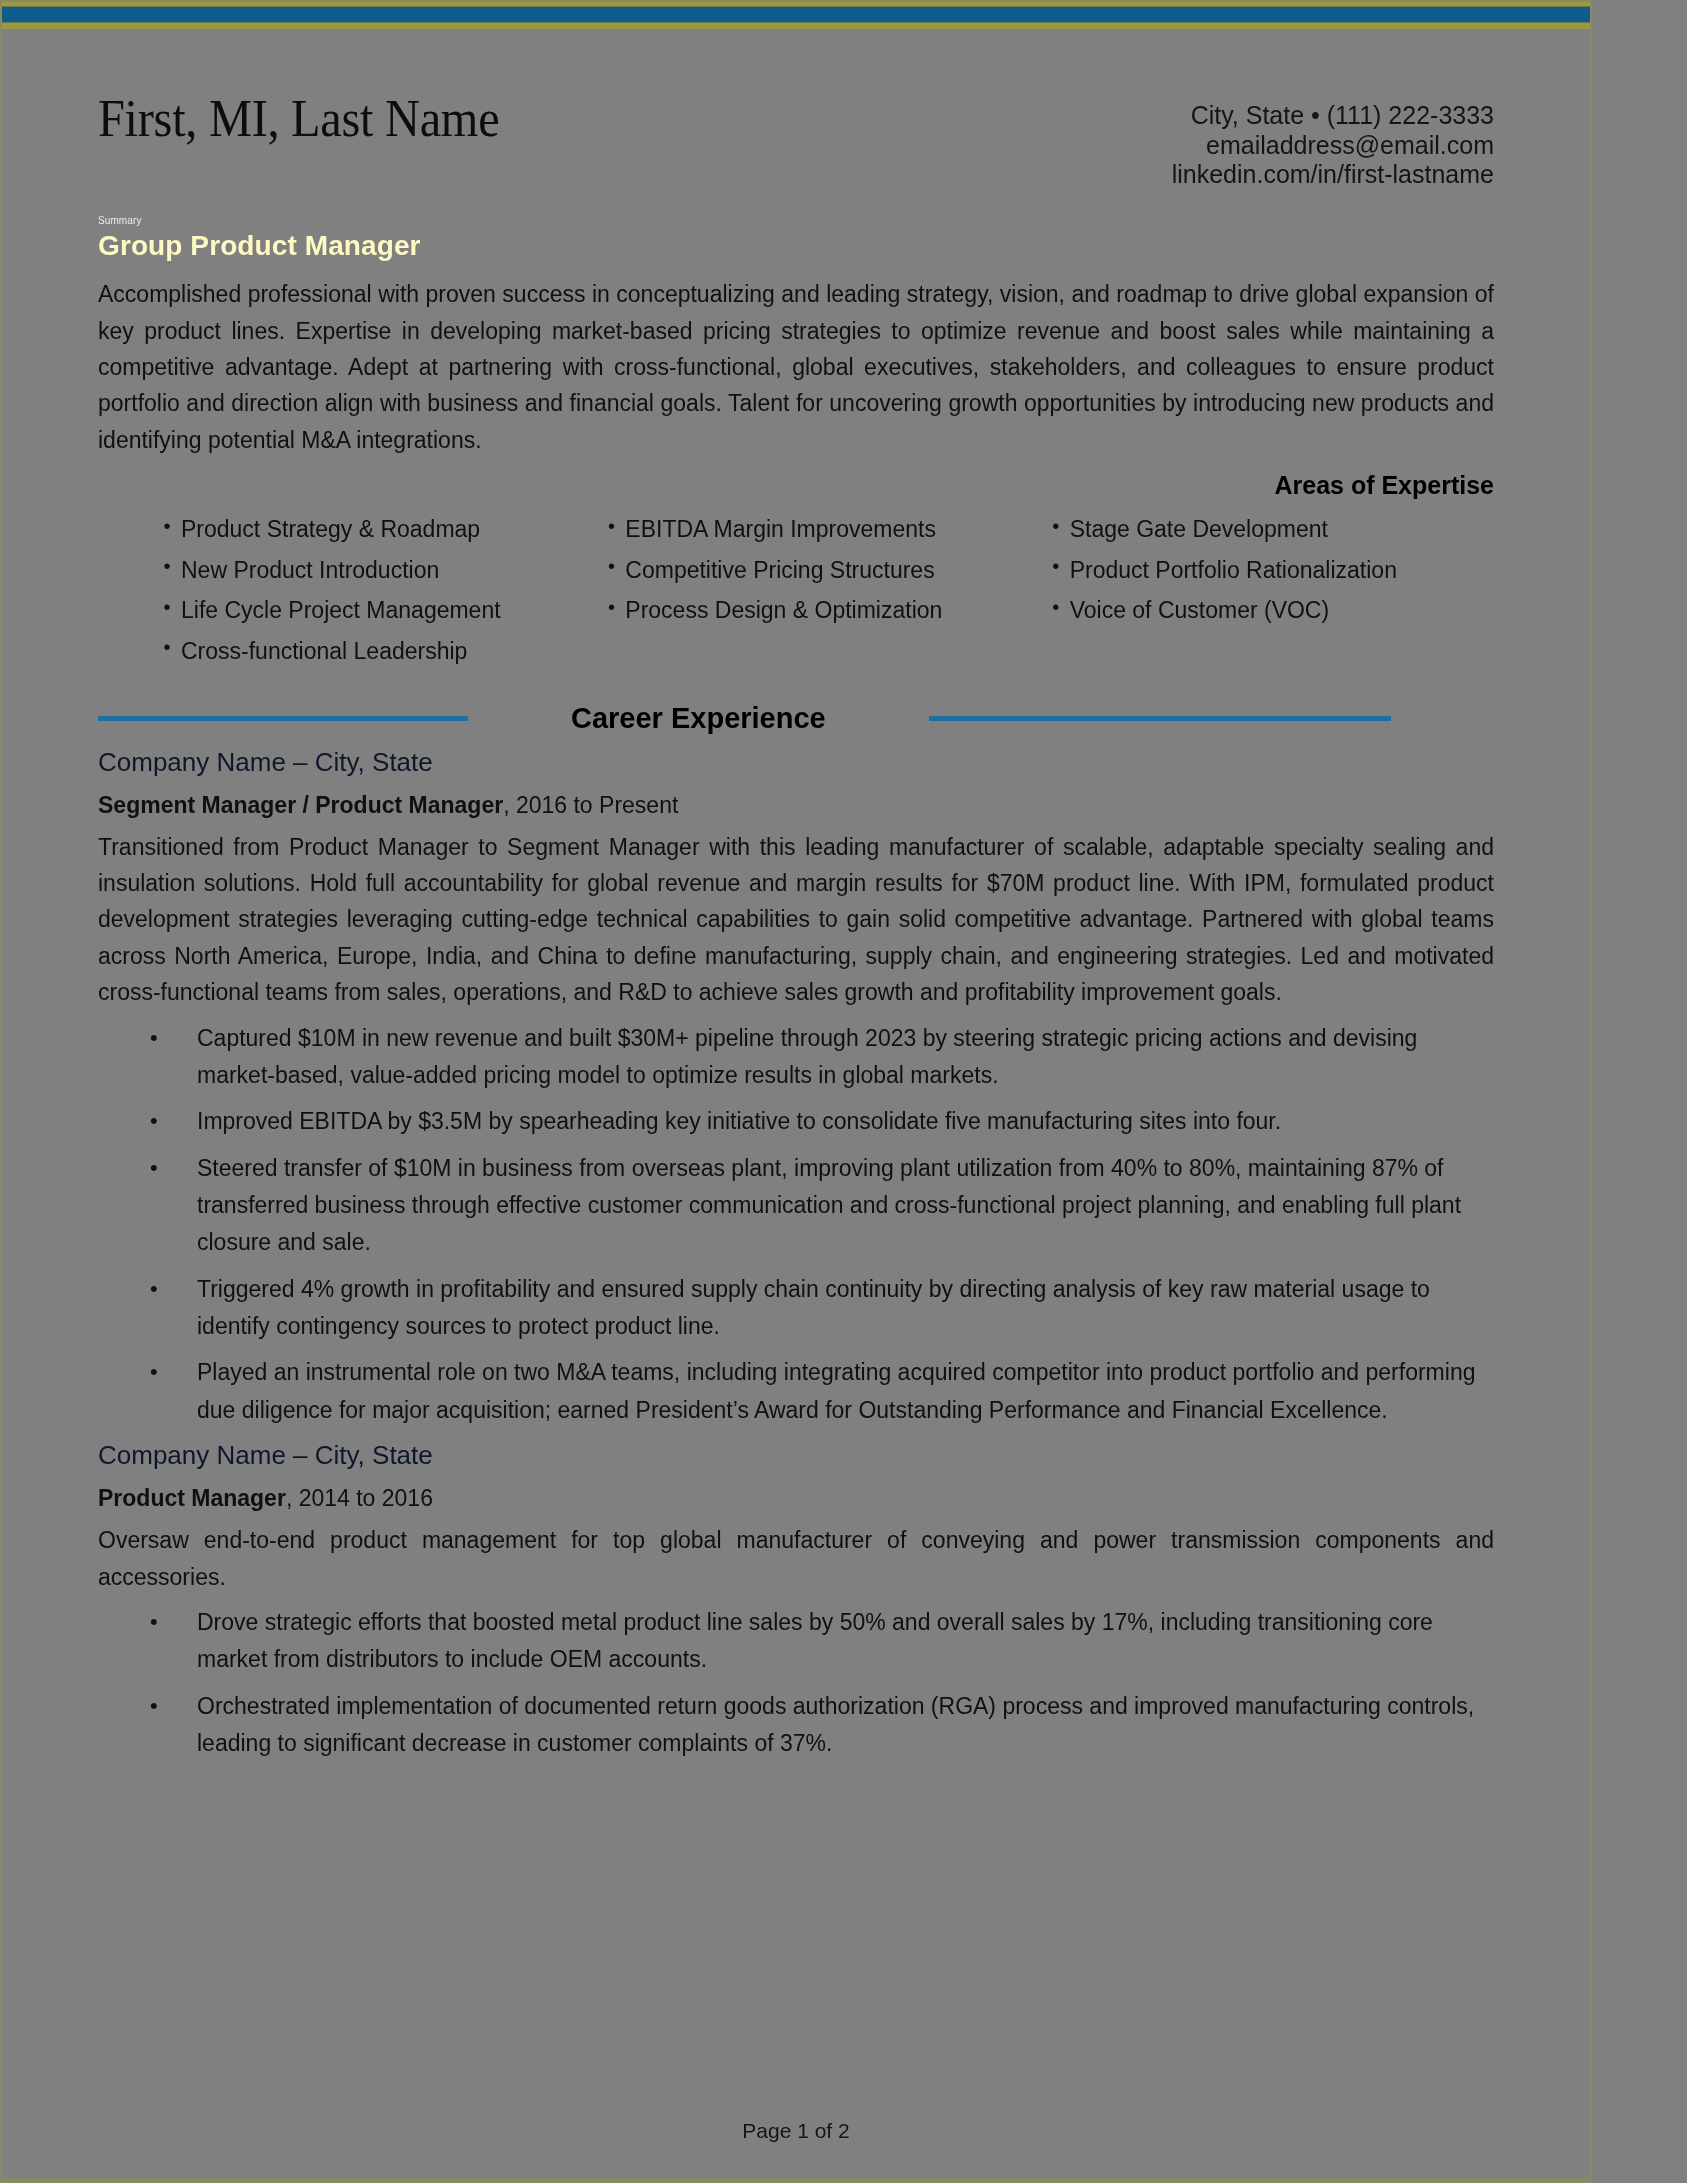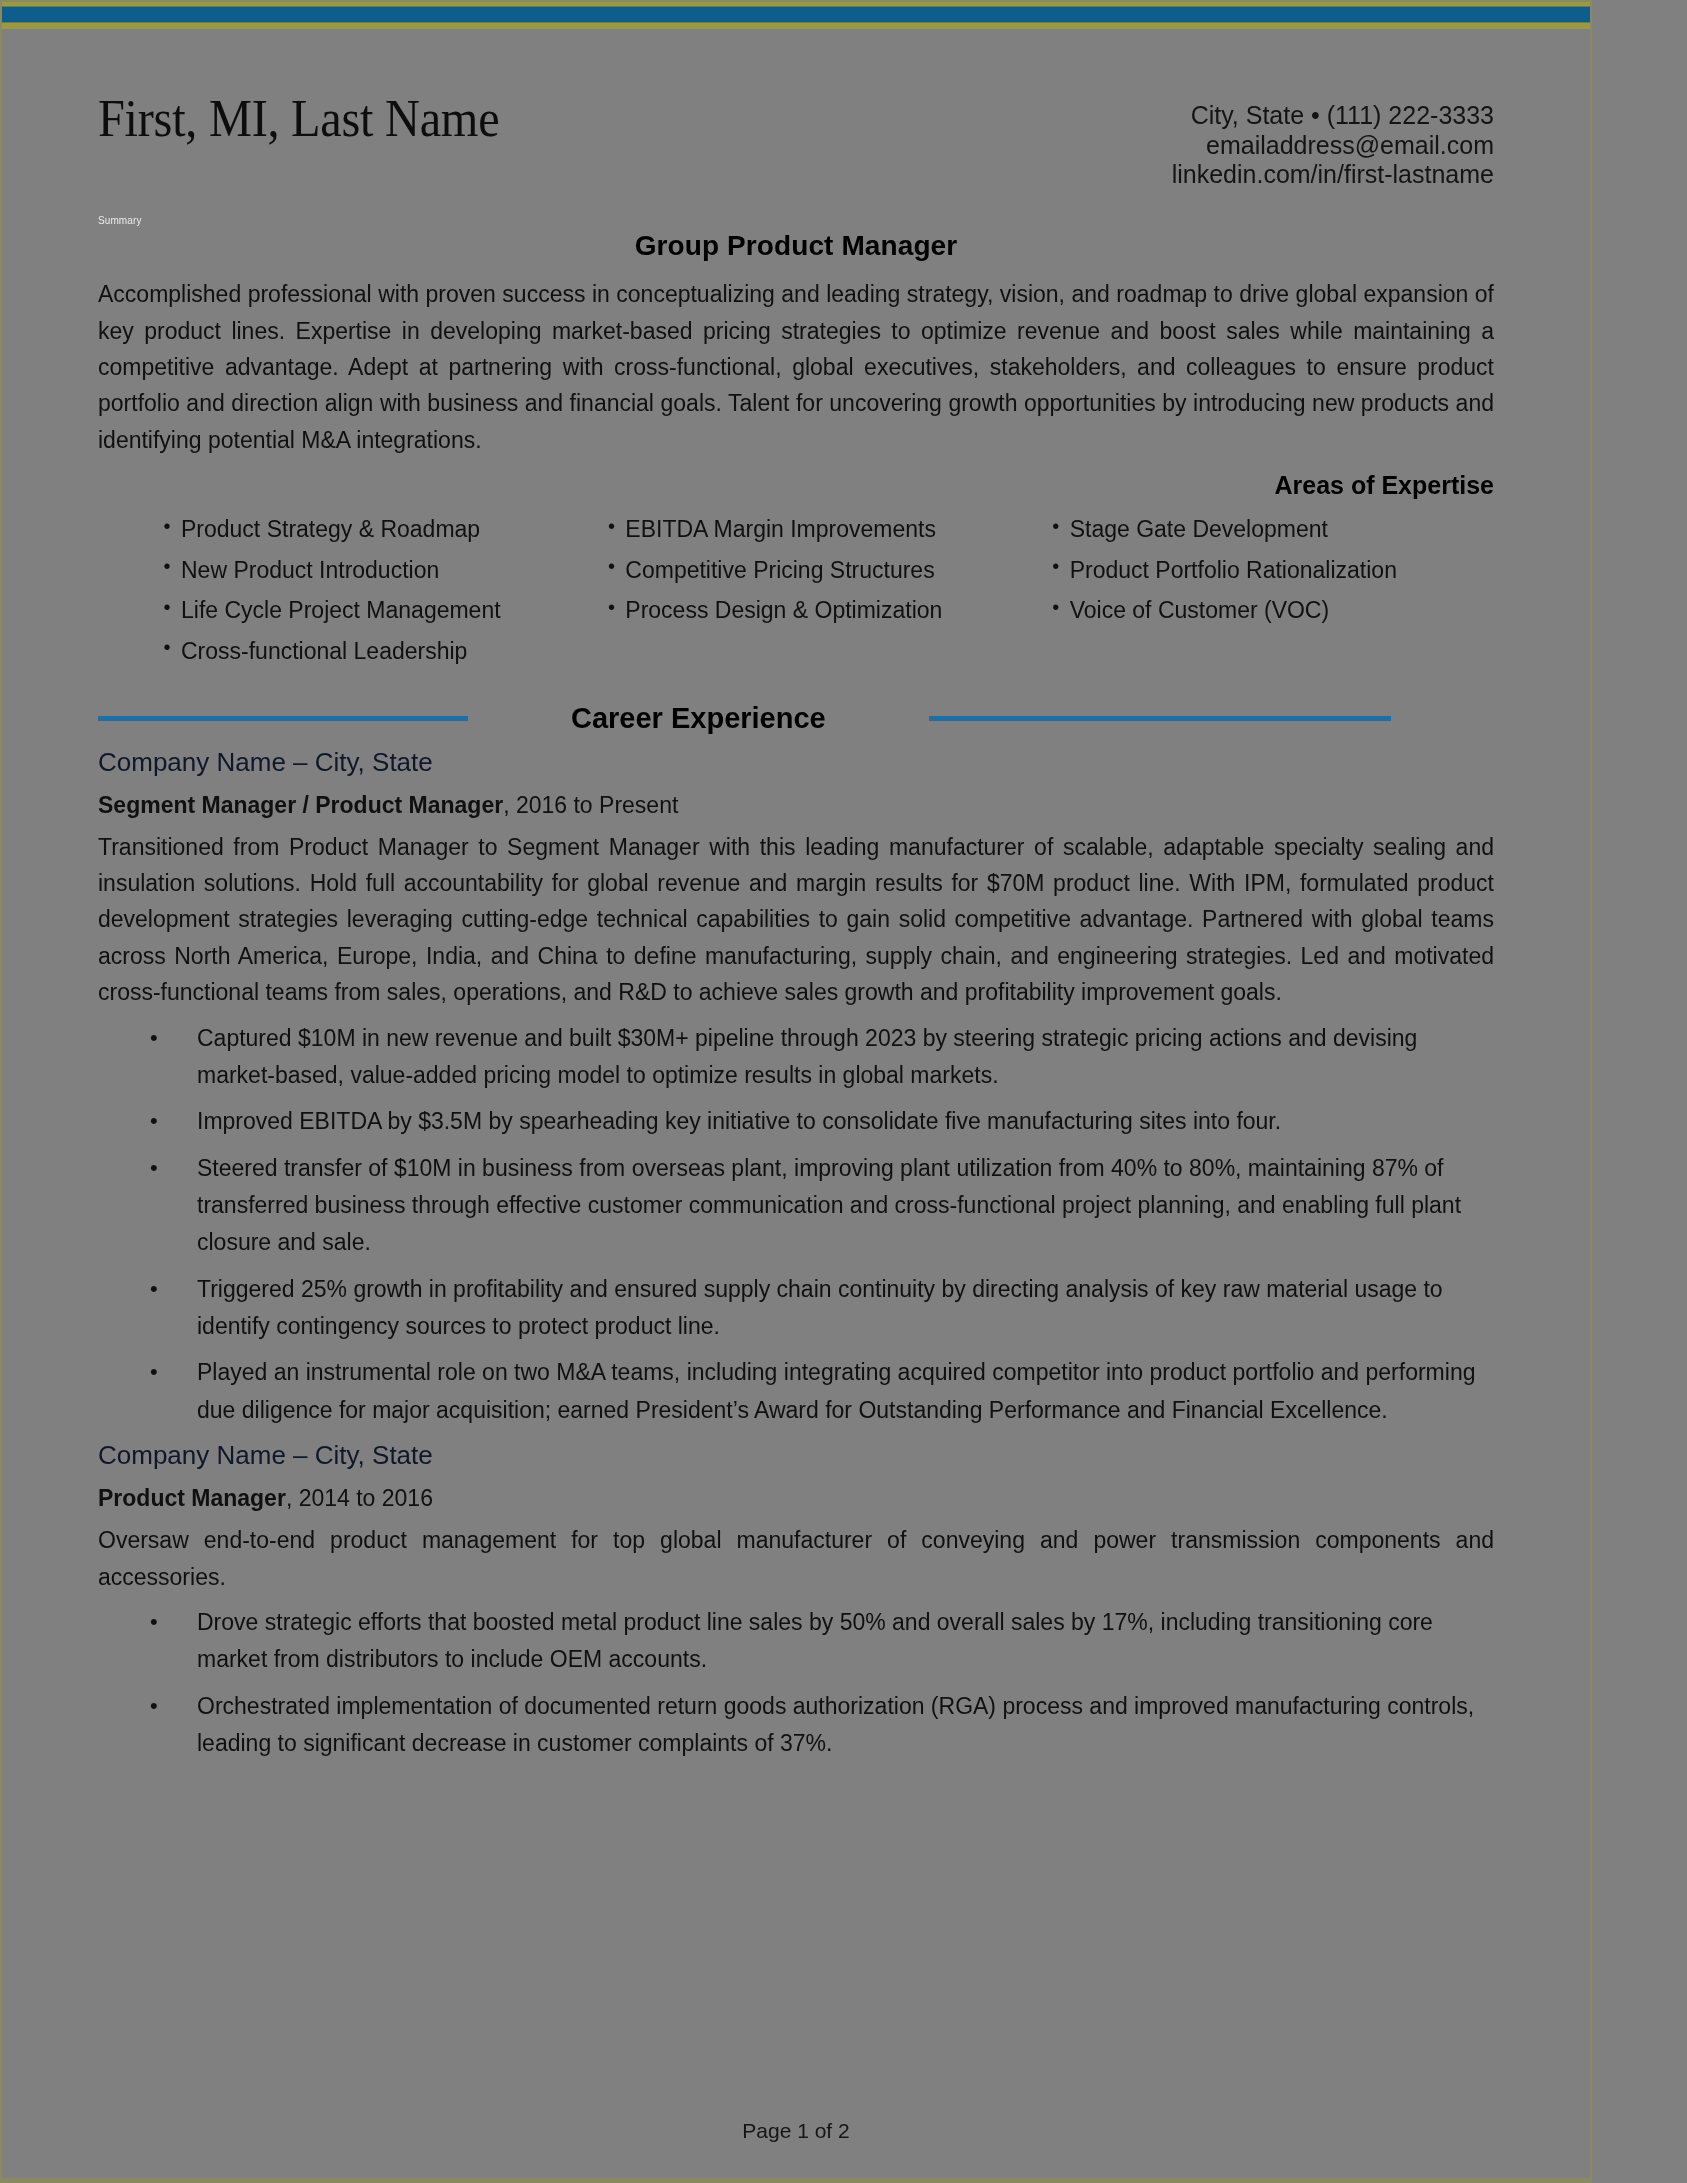--- a/index.html
+++ b/index.html
@@ -94,24 +94,23 @@
   .summary-tag {
     margin-top: 26.4px;
     font-size: 10px;
     color: #ebebeb;
     line-height: 1;
     letter-spacing: 0.1px;
   }
 
   
   .job-title-head {
-    text-align: center;
     font-size: 28px;
     font-weight: 700;
-    color: #000000;
+    color: #fef9c3;
     margin-top: 4px;
     letter-spacing: 0.1px;
   }
 
   .summary-para {
     margin-top: 14.5px;
     font-size: 23px;
     line-height: 1.58;
     color: #101010;
     text-align: justify;
@@ -284,21 +283,21 @@
     </div>
 
     <div class="job">
       <div class="job-company">Company Name – City, State</div>
       <div class="job-role"><b>Segment Manager / Product Manager</b><span>, 2016 to Present</span></div>
       <div class="job-desc">Transitioned from Product Manager to Segment Manager with this leading manufacturer of scalable, adaptable specialty sealing and insulation solutions. Hold full accountability for global revenue and margin results for $70M product line. With IPM, formulated product development strategies leveraging cutting-edge technical capabilities to gain solid competitive advantage. Partnered with global teams across North America, Europe, India, and China to define manufacturing, supply chain, and engineering strategies. Led and motivated cross-functional teams from sales, operations, and R&amp;D to achieve sales growth and profitability improvement goals.</div>
       <ul class="bullets">
         <li>Captured $10M in new revenue and built $30M+ pipeline through 2023 by steering strategic pricing actions and devising market-based, value-added pricing model to optimize results in global markets.</li>
         <li>Improved EBITDA by $3.5M by spearheading key initiative to consolidate five manufacturing sites into four.</li>
         <li>Steered transfer of $10M in business from overseas plant, improving plant utilization from 40% to 80%, maintaining 87% of transferred business through effective customer communication and cross-functional project planning, and enabling full plant closure and sale.</li>
-        <li>Triggered 25% growth in profitability and ensured supply chain continuity by directing analysis of key raw material usage to identify contingency sources to protect product line.</li>
+        <li>Triggered 4% growth in profitability and ensured supply chain continuity by directing analysis of key raw material usage to identify contingency sources to protect product line.</li>
         <li>Played an instrumental role on two M&amp;A teams, including integrating acquired competitor into product portfolio and performing due diligence for major acquisition; earned President’s Award for Outstanding Performance and Financial Excellence.</li>
       </ul>
     </div>
 
     <div class="job">
       <div class="job-company">Company Name – City, State</div>
       <div class="job-role"><b>Product Manager</b><span>, 2014 to 2016</span></div>
       <div class="job-desc tight-justify">Oversaw end-to-end product management for top global manufacturer of conveying and power transmission components and accessories.</div>
       <ul class="bullets">
         <li>Drove strategic efforts that boosted metal product line sales by 50% and overall sales by 17%, including transitioning core market from distributors to include OEM accounts.</li>

